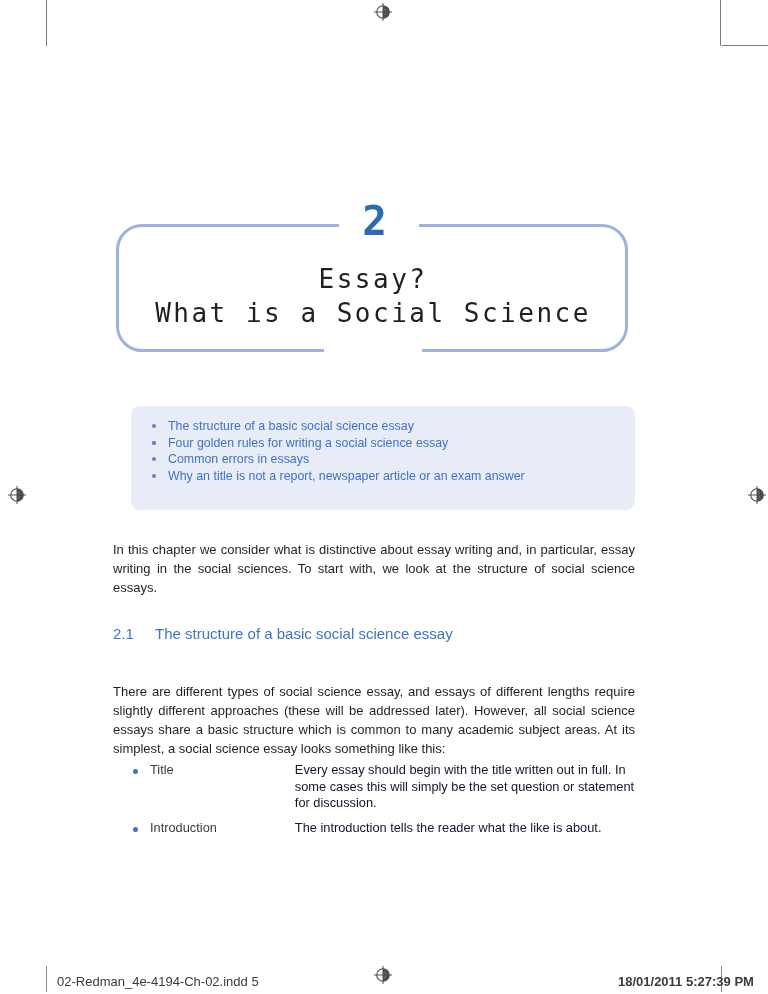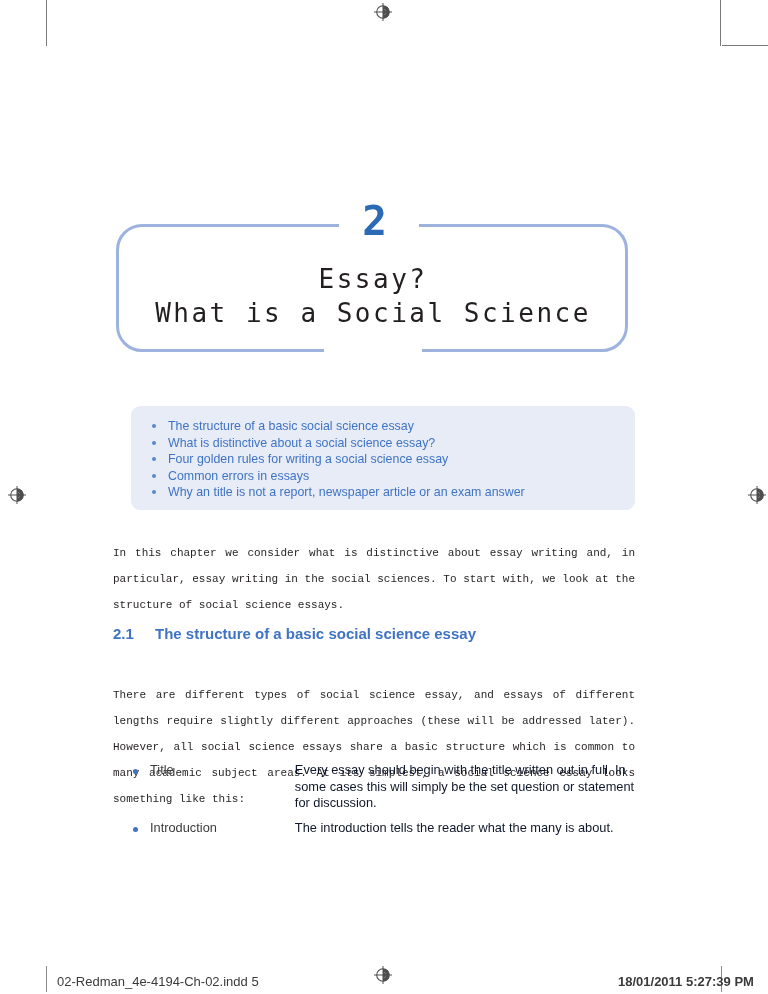--- a/index.html
+++ b/index.html
@@ -123,37 +123,37 @@
     height: 4px;
     border-radius: 50%;
     background: #5b88cd;
   }
 
   
   .para {
     position: absolute;
     left: 113px;
     width: 522px;
-    font-family: Liberation Mono, monospace;
-    font-size: 11px;
-    line-height: 26px;
+    font-family: Liberation Sans, sans-serif;
+    font-size: 13px;
+    line-height: 19px;
     color: #231f20;
     text-align: justify;
   }
   .para-intro { top: 540px; }
   .para-structure { top: 682px; }
 
   
   .section-heading {
     position: absolute;
     left: 113px;
     top: 625px;
     width: 522px;
     font-size: 15px;
-    font-weight: bold;
+    font-weight: normal;
     color: #3f73c4;
     white-space: nowrap;
   }
   .section-heading .num { display: inline-block; width: 42px; }
 
   
   .deflist {
     position: absolute;
     left: 131px;
     top: 762px;
@@ -261,21 +261,21 @@
     <div class="chapter-number">2</div>
     <div class="chapter-title">
       <div>Essay?</div>
       <div>What is a Social Science</div>
     </div>
   </div>
 
   <div class="contents-box">
     <ul class="contents-list">
       <li><span class="b"></span><span>The structure of a basic social science essay</span></li>
-      <li><span class="b"></span><span>What is distinctive about a social science essay?</span></li>
+      <li><span class="b"></span></li>
       <li><span class="b"></span><span>Four golden rules for writing a social science essay</span></li>
       <li><span class="b"></span><span>Common errors in essays</span></li>
       <li><span class="b"></span><span>Why an title is not a report, newspaper article or an exam answer</span></li>
     </ul>
   </div>
 
   <div class="para para-intro">In this chapter we consider what is distinctive about essay writing and, in particular, essay writing in the social sciences. To start with, we look at the structure of social science essays.</div>
 
   <div class="section-heading">
     <span class="num">2.1</span><span>The structure of a basic social science essay</span>
@@ -285,21 +285,21 @@
 
   <div class="deflist">
     <div class="defrow">
       <span class="def-bullet"></span>
       <div class="def-term">Title</div>
       <div class="def-desc">Every essay should begin with the title written out in full. In some cases this will simply be the set question or statement for discussion.</div>
     </div>
     <div class="defrow">
       <span class="def-bullet"></span>
       <div class="def-term">Introduction</div>
-      <div class="def-desc">The introduction tells the reader what the many is about.</div>
+      <div class="def-desc">The introduction tells the reader what the like is about.</div>
     </div>
   </div>
 
   <div class="footer-rule-left"></div>
   <div class="footer-rule-right"></div>
   <div class="footer-text footer-left">02-Redman_4e-4194-Ch-02.indd   5</div>
   <div class="footer-text footer-right">18/01/2011   5:27:39 PM</div>
 
 </div>
 

